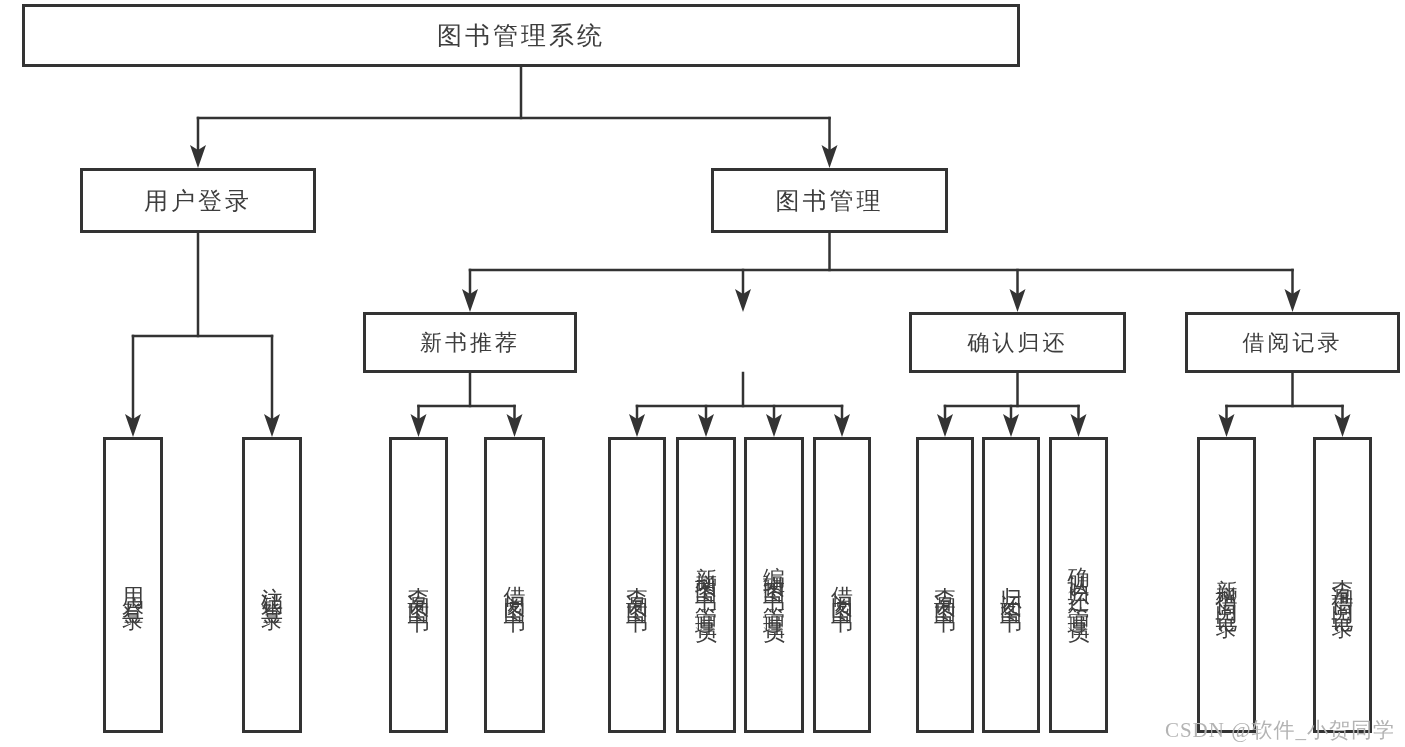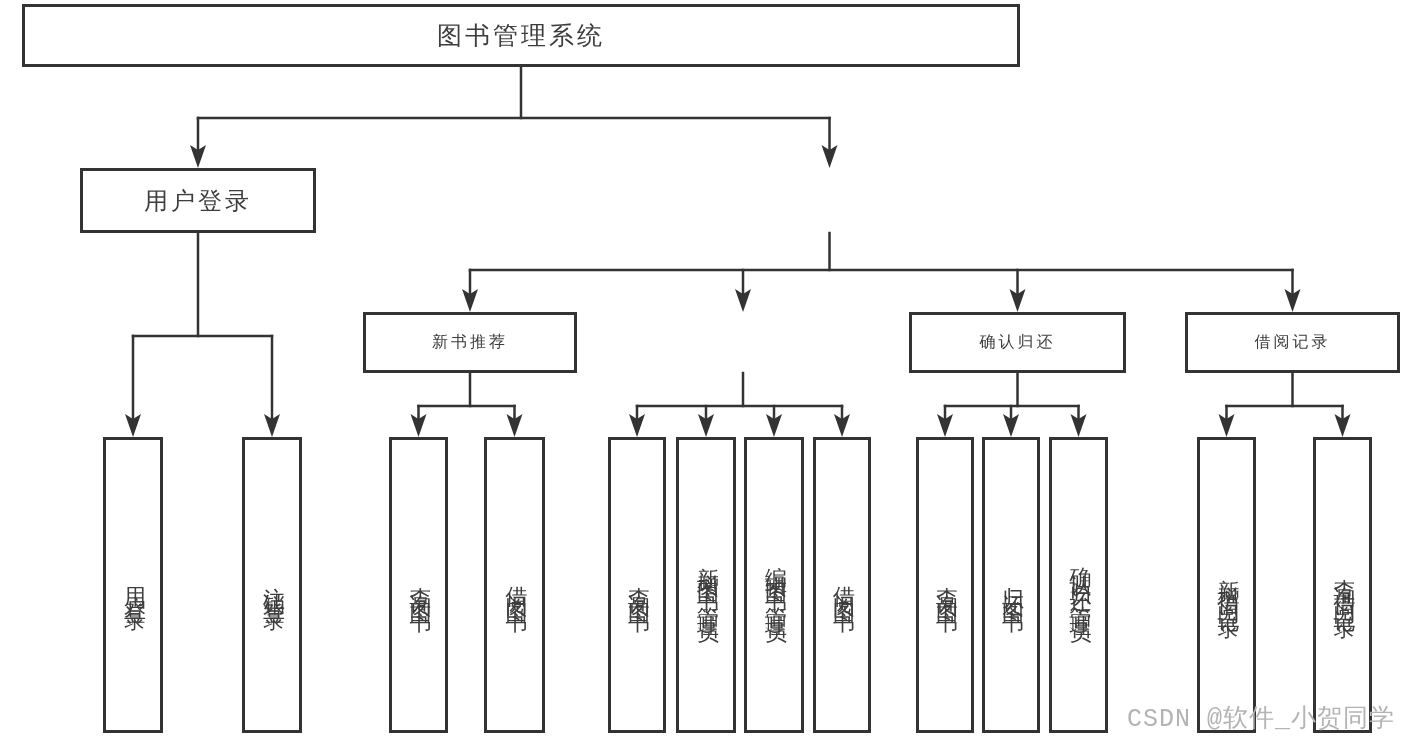--- a/index.html
+++ b/index.html
@@ -5,21 +5,21 @@
   html, body {
     margin: 0;
     padding: 0;
     background: #ffffff;
   }
   .canvas {
     position: relative;
     width: 1405px;
     height: 747px;
     background: #ffffff;
-    font-family: Liberation Mono, monospace;
+    font-family: Liberation Serif, serif;
     overflow: hidden;
   }
   .connectors {
     position: absolute;
     left: 0;
     top: 0;
     z-index: 1;
   }
   .box {
     position: absolute;
@@ -32,32 +32,32 @@
     color: #3d3d3d;
     z-index: 2;
     text-align: center;
   }
   .hbox {
     letter-spacing: 3px;
     white-space: nowrap;
   }
   .root-box   { font-size: 25px; }
   .level2-box { font-size: 24px; }
-  .level3-box { font-size: 16px; }
+  .level3-box { font-size: 22px; }
   .vbox {
     writing-mode: vertical-rl;
     font-size: 22px;
     letter-spacing: 8px;
     line-height: 1;
   }
   .watermark {
     position: absolute;
     right: 10px;
-    bottom: 13px;
-    font-size: 25px;
+    bottom: 3px;
+    font-size: 21px;
     letter-spacing: 1px;
     color: #b3b3b3;
     z-index: 5;
     white-space: nowrap;
   }
 </style>
 </head>
 <body>
 
 <div class="canvas">
@@ -127,20 +127,21 @@
       <use href="#dart" x="1011" y="437"></use>
       <use href="#dart" x="1078.5" y="437"></use>
       <use href="#dart" x="1226.5" y="437"></use>
       <use href="#dart" x="1342.5" y="437"></use>
     </g>
   </svg>
 
   <div class="box hbox root-box" style="left:22px; top:4px; width:998px; height:63px;">图书管理系统</div>
 
   <div class="box hbox level2-box" style="left:80px; top:168px; width:236px; height:65px;">用户登录</div>
+  <div class="box hbox level2-box" style="left:711px; top:168px; width:237px; height:65px;">图书管理</div>
 
   <div class="box hbox level3-box" style="left:363px; top:312px; width:214px; height:61px;">新书推荐</div>
   <div class="box hbox level3-box" style="left:909px; top:312px; width:217px; height:61px;">确认归还</div>
   <div class="box hbox level3-box" style="left:1185px; top:312px; width:215px; height:61px;">借阅记录</div>
 
   <div class="box vbox" style="left:103px; top:437px; width:60px; height:296px;">用户登录</div>
   <div class="box vbox" style="left:242px; top:437px; width:60px; height:296px;">注销登录</div>
 
   <div class="box vbox" style="left:389px; top:437px; width:59px; height:296px;">查询图书</div>
   <div class="box vbox" style="left:484px; top:437px; width:61px; height:296px;">借阅图书</div>

